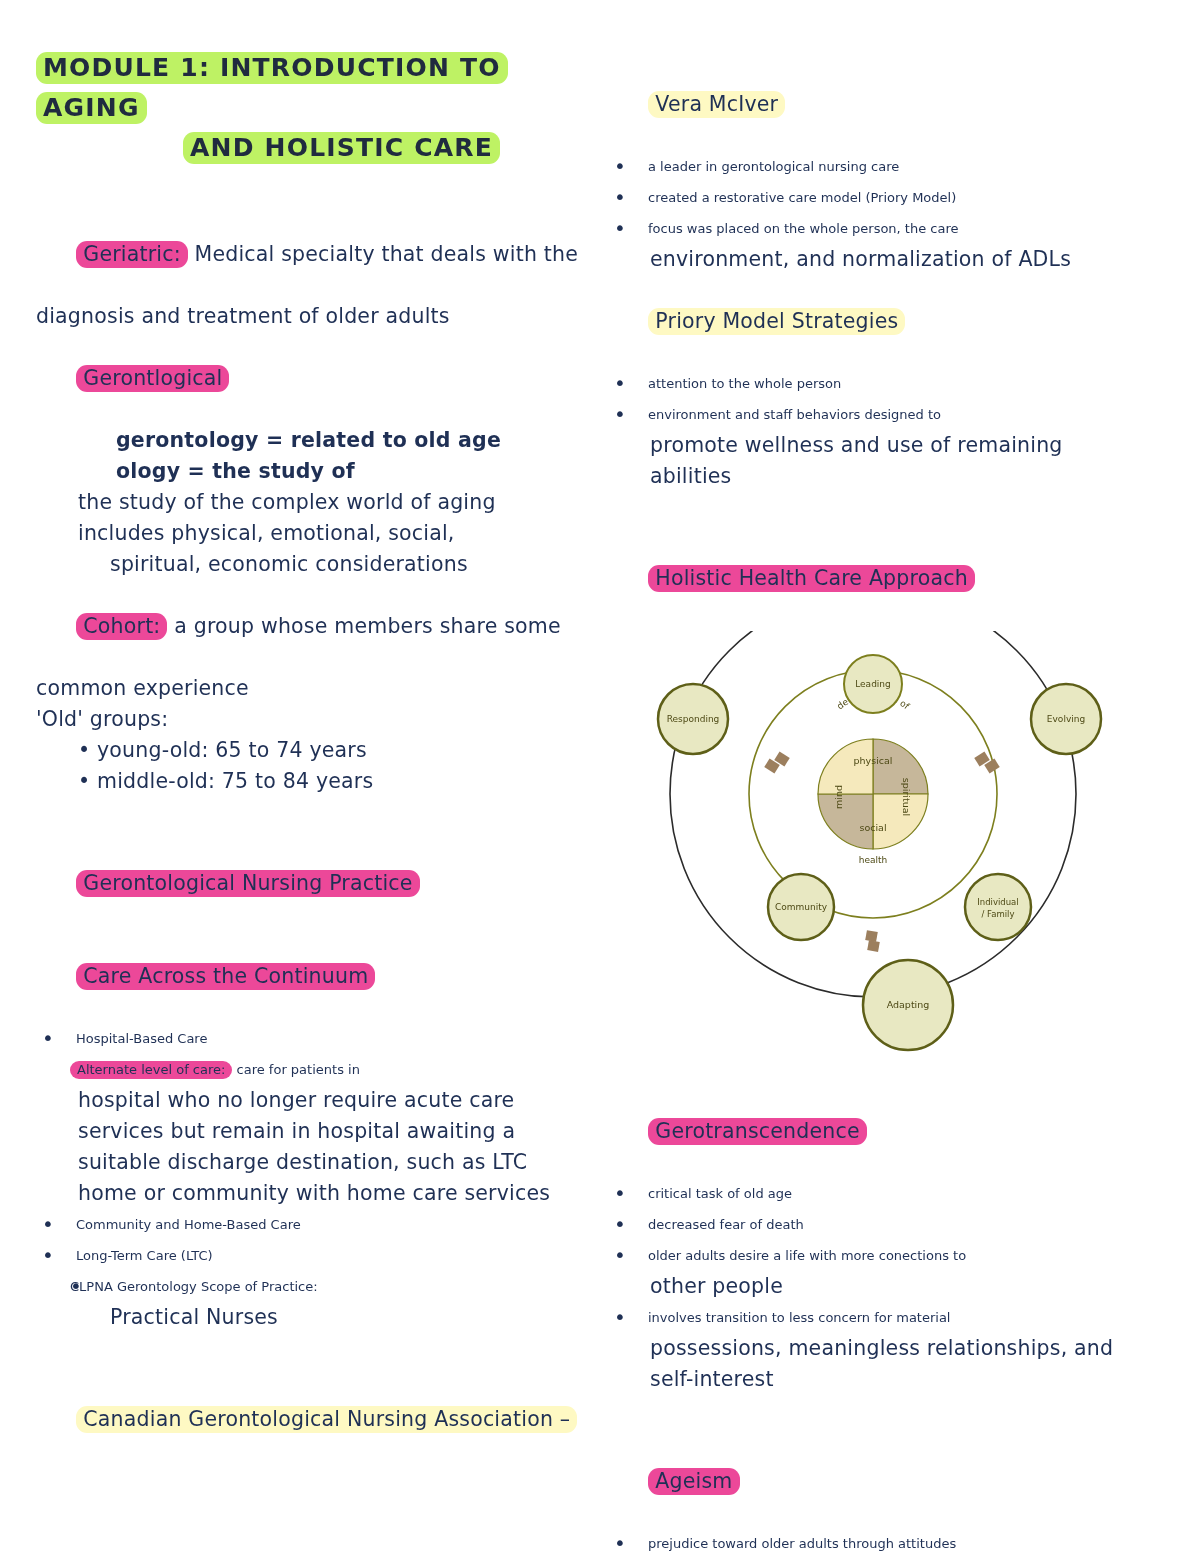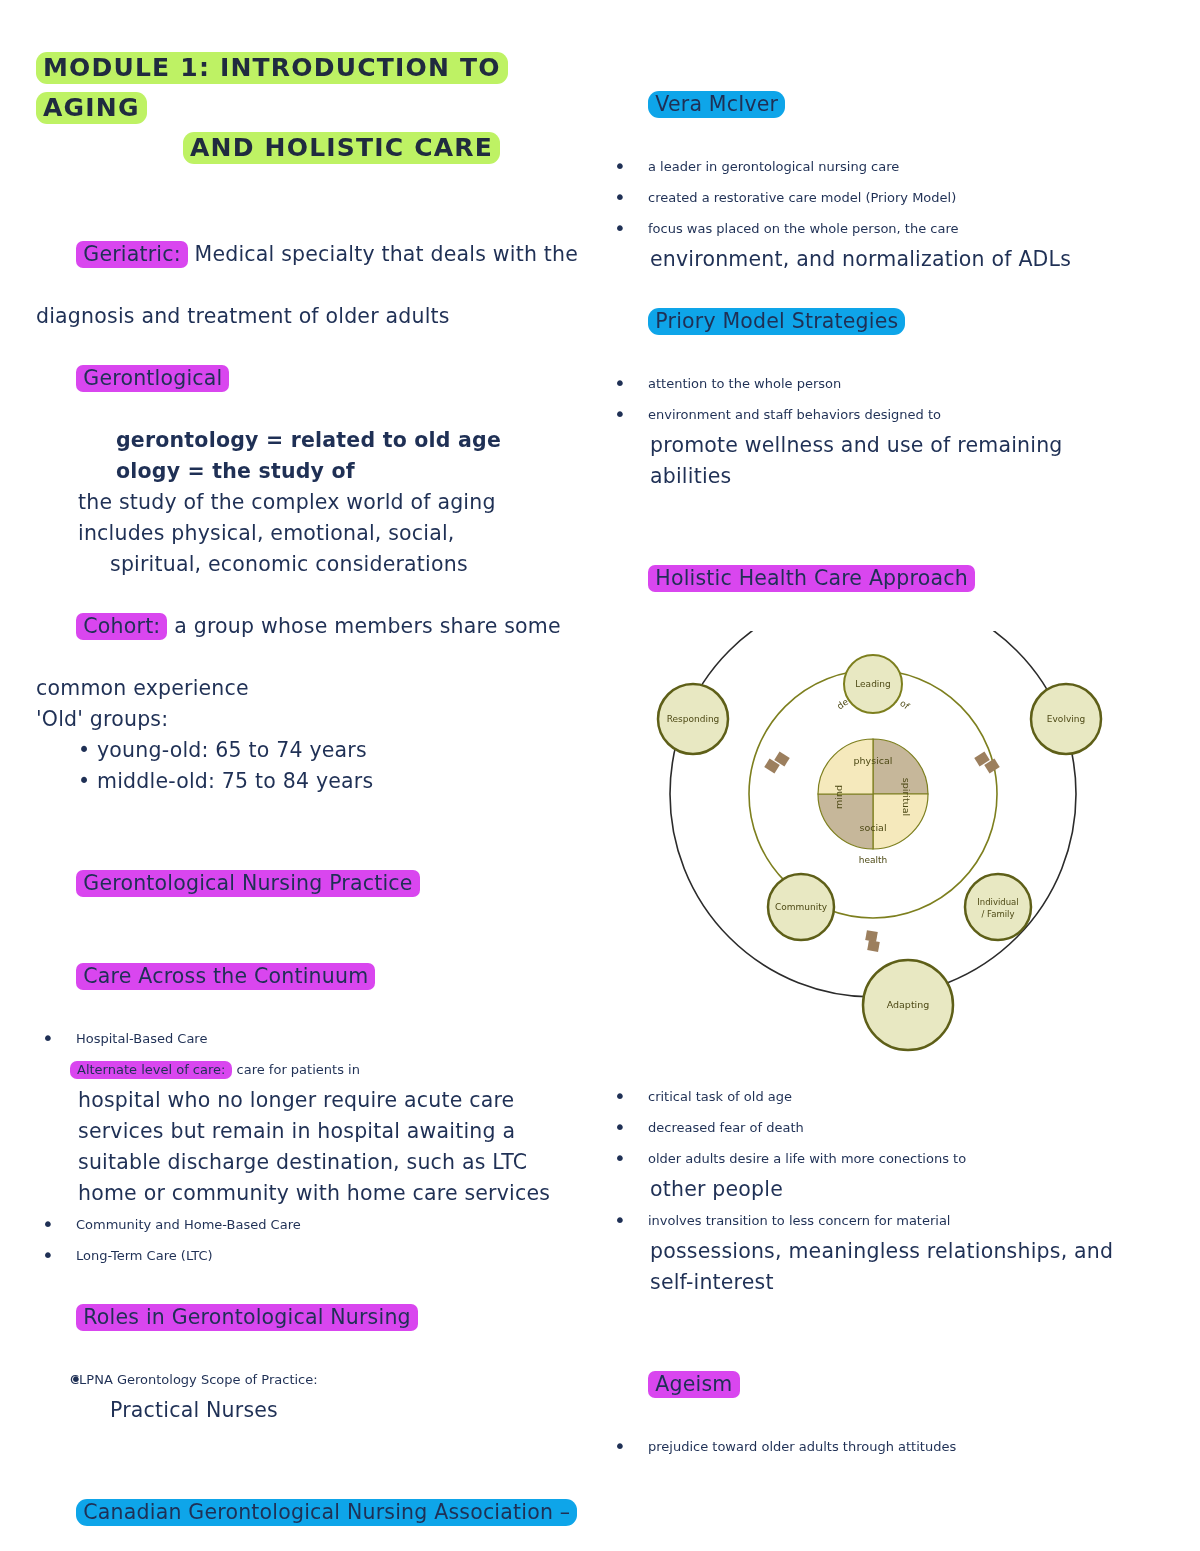--- a/index.html
+++ b/index.html
@@ -18,22 +18,22 @@
 
   
   .line { font-size:20.5px; line-height:31px; letter-spacing:.2px; white-space:pre-wrap; }
   .title {
     font-size:25px; line-height:40px; letter-spacing:1.2px;
     font-weight:700; text-transform:uppercase; color:#202b3f;
   }
   .hl { border-radius:11px; padding:1px 7px 2px 7px; display:inline; box-decoration-break:clone;
         -webkit-box-decoration-break:clone; }
   .hl-tan    { background:#bef264; }
-  .hl-peach  { background:#d946ef;border-radius:7px; }
-  .hl-olive  { background:#0ea5e9; }
+  .hl-peach  { background:#ec4899; }
+  .hl-olive  { background:#fef9c3; }
 
   .indent1 { padding-left:42px; }
   .indent2 { padding-left:74px; }
   .indent3 { padding-left:80px;font-weight:bold; }
 
   .bul { display:flex; gap:0; align-items:flex-start; }
   .bul > .dot { width:40px; flex:0 0 40px; text-align:left; padding-left:6px; font-size:20px; line-height:31px;}
   .bul > .txt { flex:1 1 auto; font-size:13px; line-height:31px; }
   .bul2 > .dot { width:34px; flex:0 0 34px; padding-left:34px; }
   .sp40 { height:40px; }
@@ -105,23 +105,20 @@
 
     <div class="bul">
       <span class="dot">•</span>
       <span class="txt">Community and Home-Based Care</span>
     </div>
     <div class="bul">
       <span class="dot">•</span>
       <span class="txt">Long-Term Care (LTC)</span>
     </div>
 
-    <div class="line">
-      <span class="hl hl-peach">Roles in Gerontological Nursing</span>
-    </div>
     <div class="bul bul2">
       <span class="dot">•</span>
       <span class="txt">CLPNA Gerontology Scope of Practice:</span>
     </div>
     <div class="line indent2">Practical Nurses</div>
 
     <div class="sp40"></div>
 
     <div class="line">
       <span class="hl hl-olive">Canadian Gerontological Nursing Association –</span>
@@ -235,20 +232,23 @@
           <text x="390" y="286" text-anchor="middle" font-size="8.5" fill="#4e4a16" font-family="DejaVu Sans, sans-serif">/ Family</text>
         </g>
 
         <g>
           <circle cx="300" cy="374" r="45" fill="#e8e8c2" stroke="#5e5f18" stroke-width="2.5"></circle>
           <text x="300" y="377" text-anchor="middle" font-size="9.5" fill="#4e4a16" font-family="DejaVu Sans, sans-serif">Adapting</text>
         </g>
       </svg>
     </div>
 
+    <div class="line" style="margin-top:4px;">
+      <span class="hl hl-peach">Gerotranscendence</span>
+    </div>
     <div class="bul">
       <span class="dot">•</span>
       <span class="txt">critical task of old age</span>
     </div>
     <div class="bul">
       <span class="dot">•</span>
       <span class="txt">decreased fear of death</span>
     </div>
     <div class="bul">
       <span class="dot">•</span>

